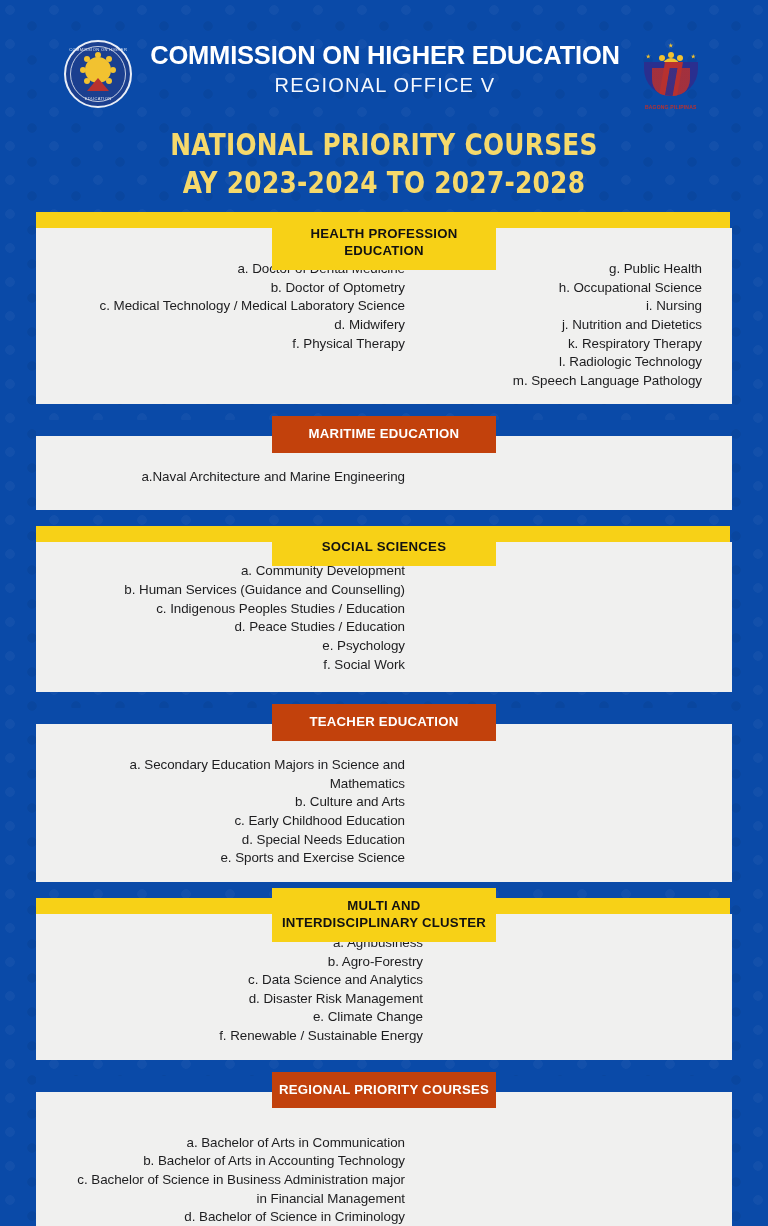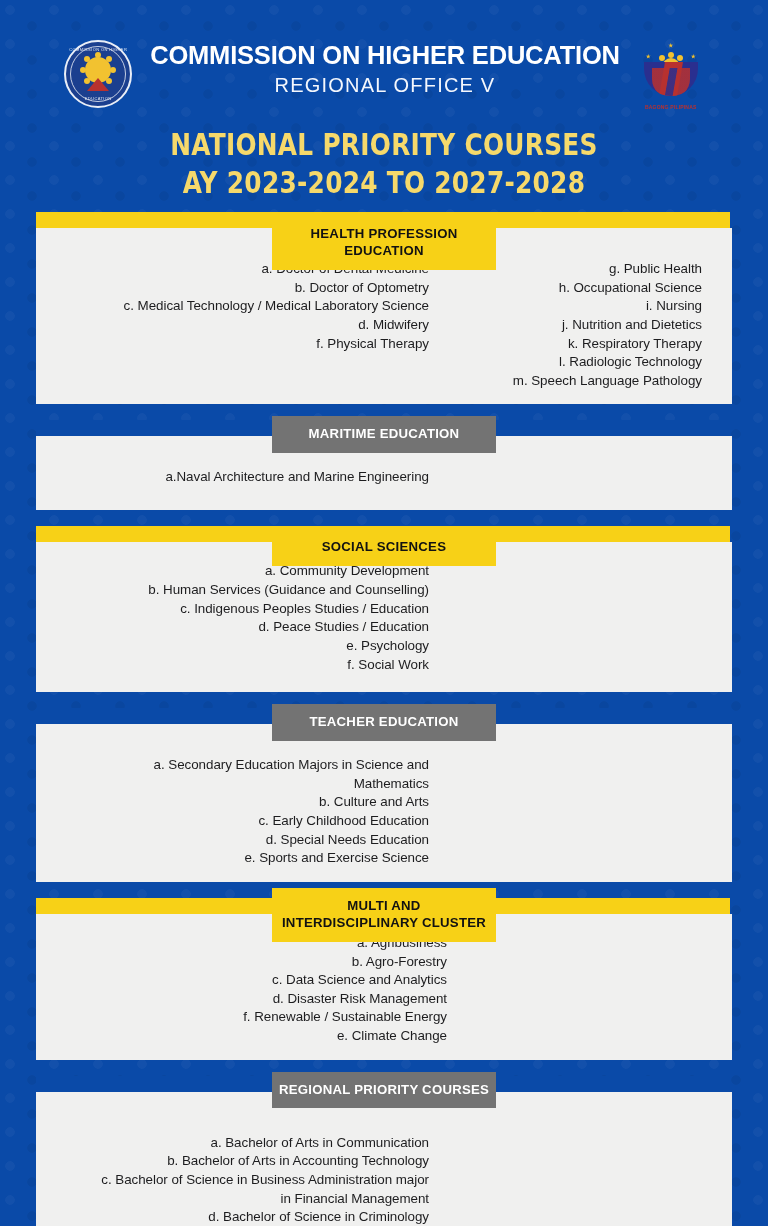--- a/index.html
+++ b/index.html
@@ -181,27 +181,26 @@
     width: 224px;
     text-align: center;
     z-index: 5;
     padding: 9px 6px 10px;
     font-size: 13.2px;
     font-weight: bold;
     letter-spacing: 0.25px;
     line-height: 1.32;
   }
   .section-head.yellow { background: #f7d117; color: #121212; }
-  .section-head.blue   { background: #737373; color: #ffffff; }
+  .section-head.blue   { background: #c2410c; color: #ffffff; }
 
   .panel {
     background: #f0f0ef;
     position: relative;
     z-index: 1;
-    padding-left: 24px;
   }
   .panel-inner {
     padding: 22px 30px 18px 36px;
   }
 
   .cols { display: flex; }
   .col { flex: 1 1 50%; }
   .col.left { flex: 0 0 333px; }
 
   .course {
@@ -380,22 +379,22 @@
         <span class="hl1">MULTI AND</span>
         <span class="hl2" style="display: block;">INTERDISCIPLINARY CLUSTER</span>
       </div>
       <div class="panel-inner">
         <div class="cols">
           <div class="col left">
                 <div class="course">a. Agribusiness</div>
                 <div class="course">b. Agro-Forestry</div>
                 <div class="course">c. Data Science and Analytics</div>
                 <div class="course">d. Disaster Risk Management</div>
+                <div class="course">e. Climate Change</div>
                 <div class="course">f. Renewable / Sustainable Energy</div>
-                <div class="course">e. Climate Change</div>
               </div>
           <div class="col right"></div>
         </div>
       </div>
     </div>
   </div>
 <div class="gap"></div>
   <div class="section" id="sec-regional">
     <div class="band blue">
       <div class="bar"></div>

